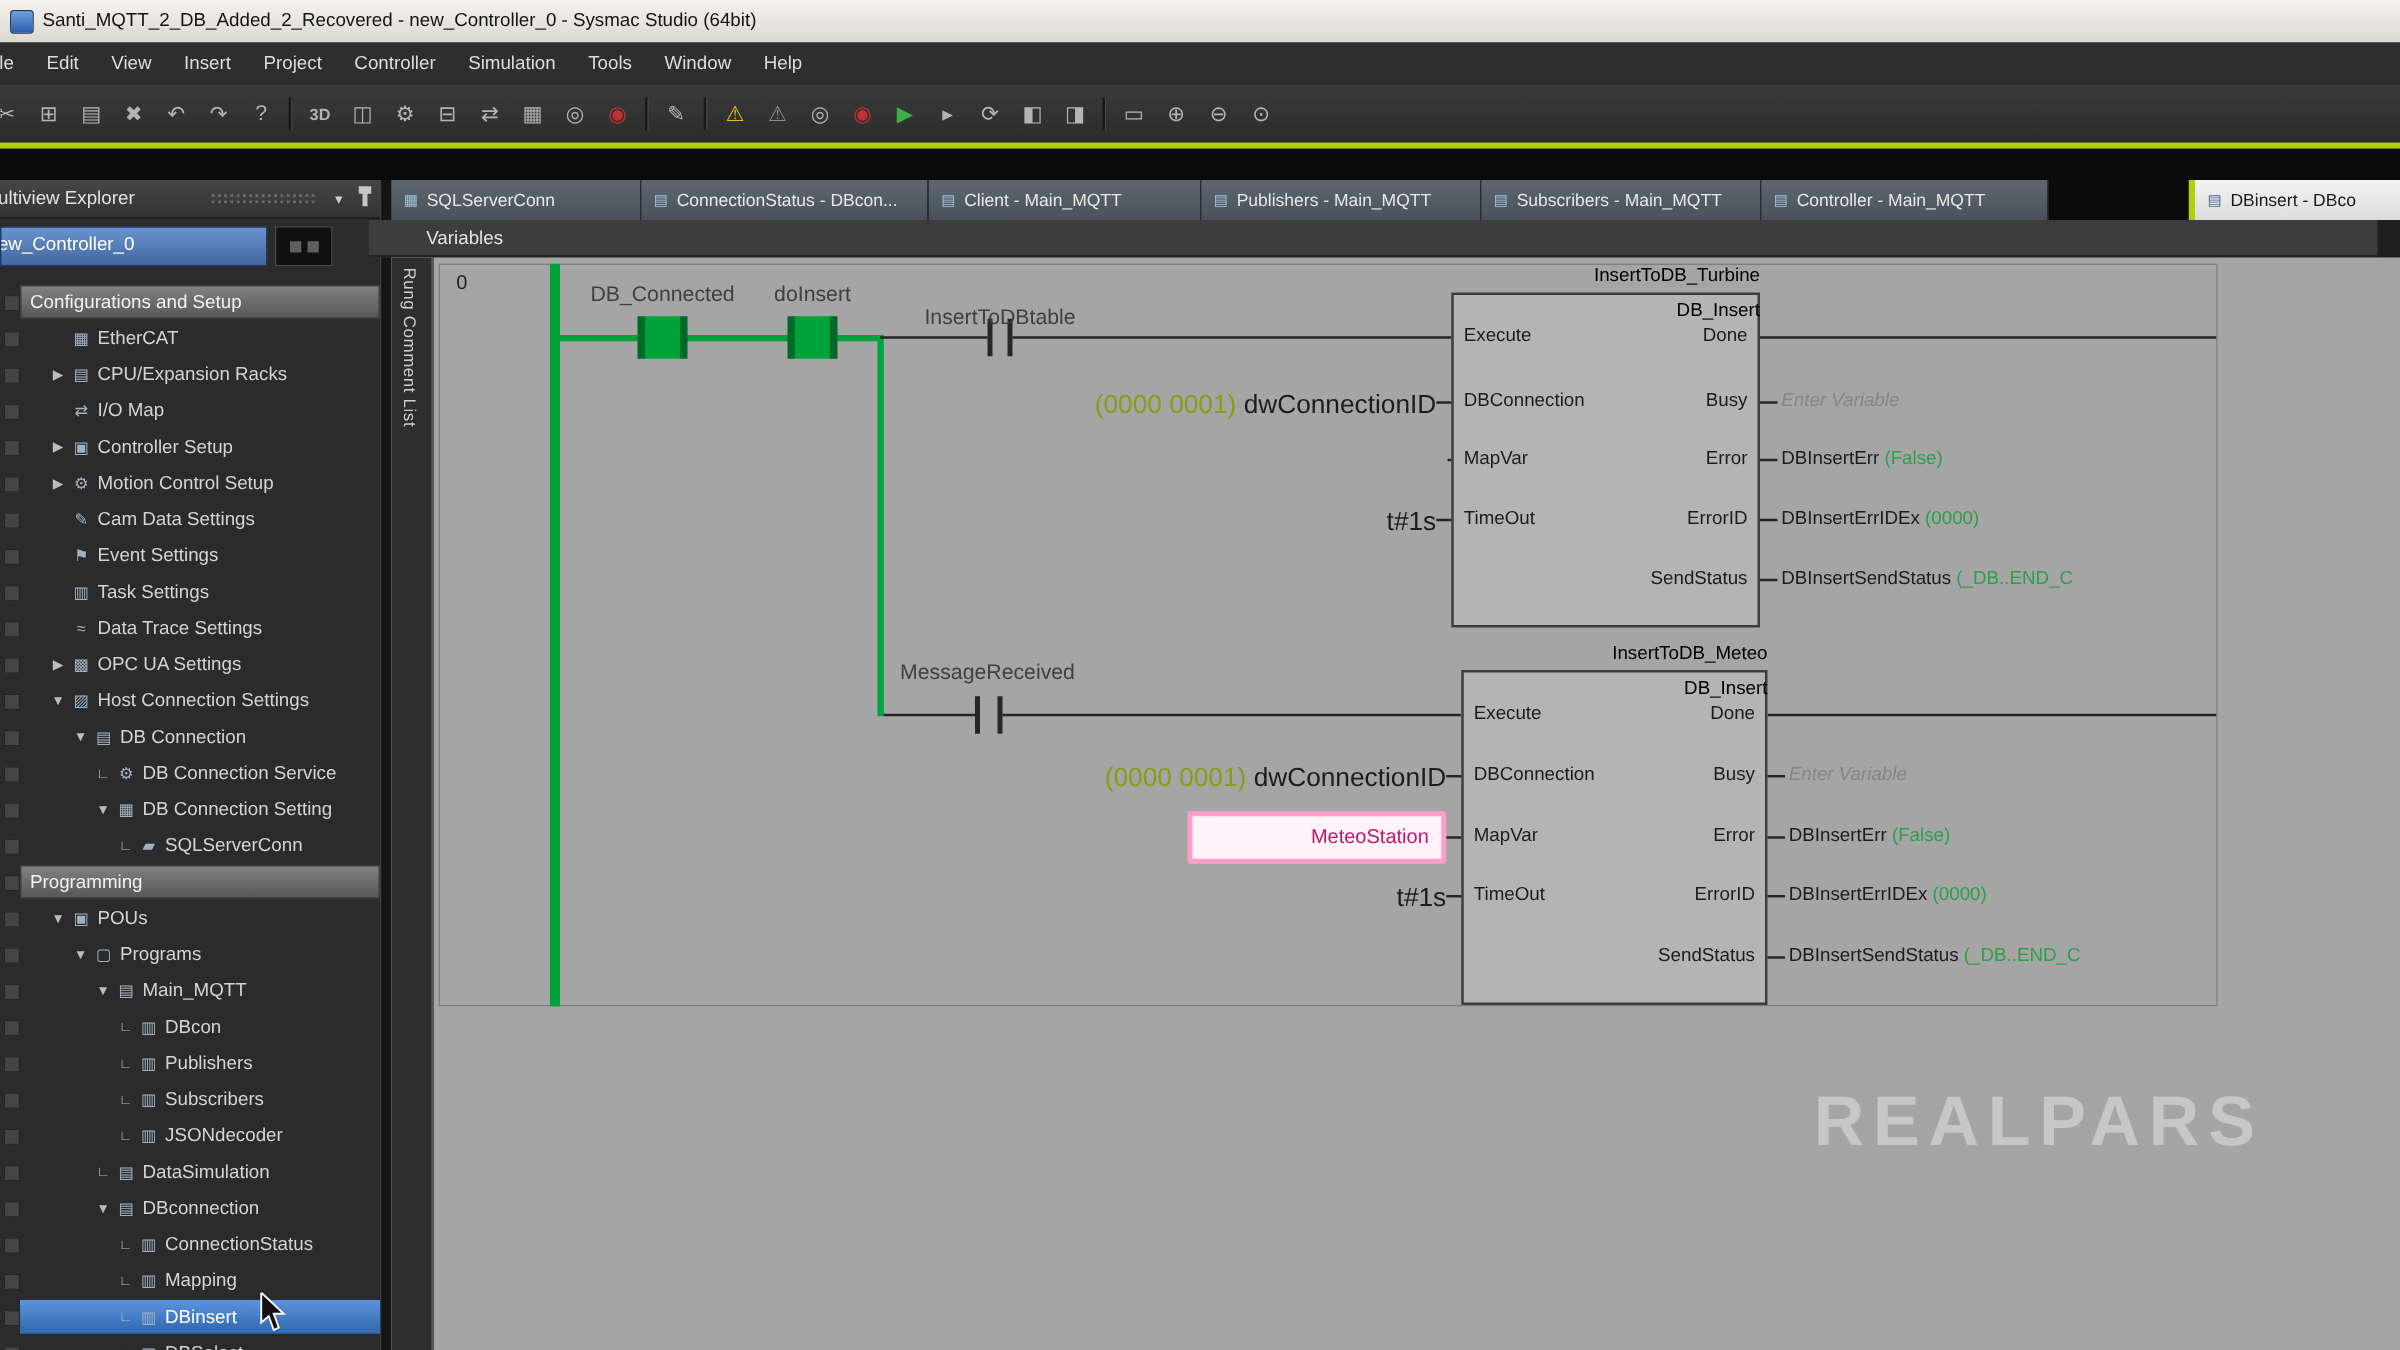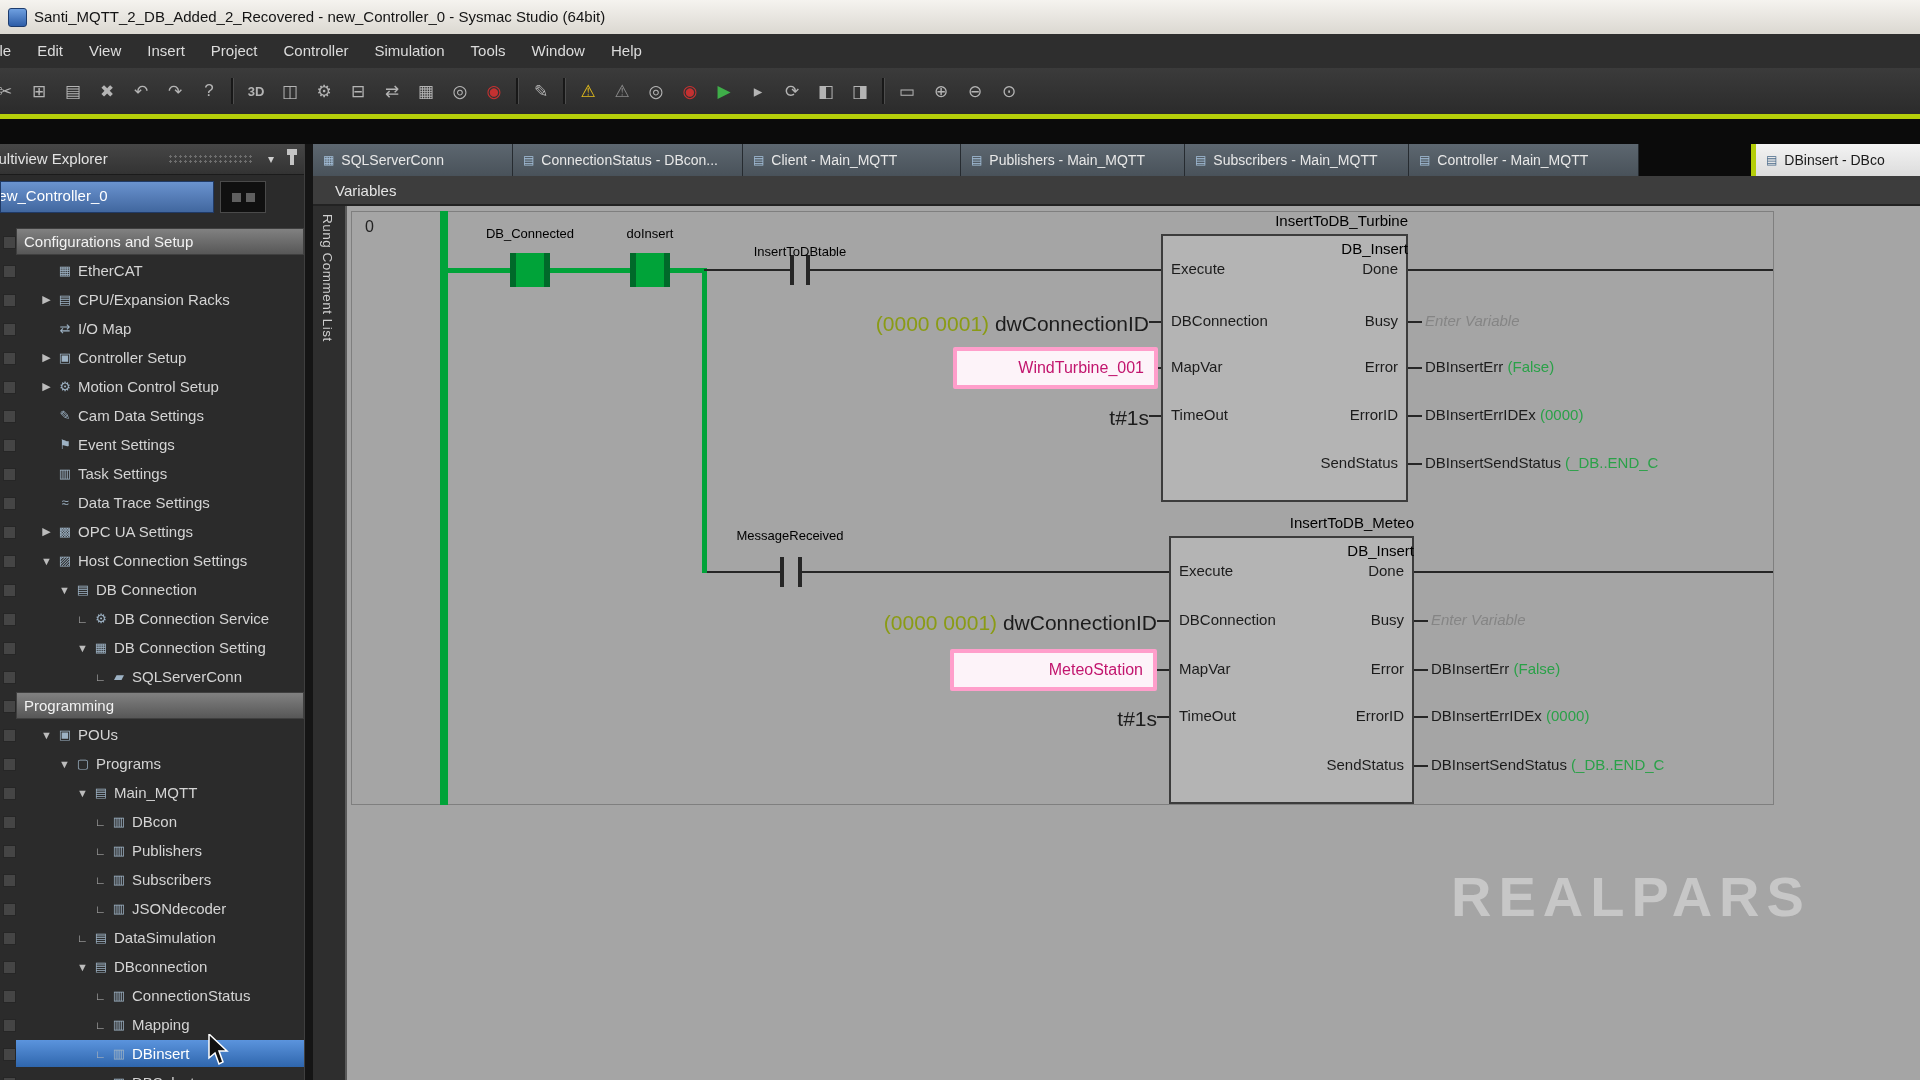--- a/index.html
+++ b/index.html
@@ -64,39 +64,39 @@
   
   .tabband{left:313px;top:144px;width:1607px;height:32px;background:#0b0b0b;display:flex;}
   .tab{height:32px;display:flex;align-items:center;gap:7px;padding:0 10px;box-sizing:border-box;
        background:linear-gradient(#5d6770,#49525a);color:#e8e8e8;font-size:14px;
        border-right:1px solid #262b30;overflow:hidden;white-space:nowrap;flex:none;}
   .tab--active{background:linear-gradient(#f3f3f3,#dcdcdc);color:#1a1a1a;border-right:none;}
   .tico{font-size:12px;color:#a6c2dd;flex:none;}
   .tab--active .tico{color:#4a6a8a;}
   .tabspacer{flex:1;}
   .chartv{width:5px;height:32px;background:#b5ce0a;flex:none;}
-  .varbar{left:313px;top:176px;width:1607px;height:30px;background:#3d3d3d;border-bottom:2px solid #222;
-          color:#e4e4e4;font-size:15px;display:flex;align-items:center;padding-left:22px;box-sizing:border-box;}
+  .varbar{left:295px;top:176px;width:1607px;height:30px;background:#3d3d3d;border-bottom:2px solid #222;
+          color:#e4e4e4;font-size:15px;display:flex;align-items:center;padding-left:46px;box-sizing:border-box;}
 
   
   .editor{left:313px;top:206px;width:1607px;height:874px;background:#a5a5a5;overflow:hidden;}
   .rstrip{position:absolute;left:0;top:0;width:32px;height:874px;background:#2e2e2e;border-right:2px solid #5a5a5a;}
   .rstrip span{position:absolute;left:7px;top:8px;writing-mode:vertical-rl;color:#cfcfcf;
                font-size:13.5px;letter-spacing:0.5px;white-space:nowrap;}
   .gl{position:absolute;background:#7f7f7f;}
   .rungno{position:absolute;left:52px;top:12px;color:#222;font-size:16px;}
   .rail{position:absolute;left:127px;top:5px;width:8px;height:594px;background:#00a339;}
   .gwire{position:absolute;background:#00a339;}
   .wire{position:absolute;background:#262626;height:2px;}
   .cbar{position:absolute;width:4px;height:30px;background:#262626;}
   .econtact{position:absolute;top:47px;width:40px;height:34px;display:flex;}
   .econtact i{display:block;height:100%;}
   .econtact .eb{width:6px;background:#00692a;}
   .econtact .ef{flex:1;background:#00a339;}
-  .mlabel{position:absolute;color:#000000;font-size:13px;white-space:nowrap;transform:translateX(-50%);}
+  .mlabel{position:absolute;color:#404040;font-size:17px;white-space:nowrap;transform:translateX(-50%);}
   .fb{position:absolute;background:#b4b4b4;border:2px solid #3c3c3c;box-sizing:border-box;}
   .fbtxt{position:absolute;text-align:right;color:#000000;font-size:15px;}
   .pin{position:absolute;color:#1c1c1c;font-size:15px;white-space:nowrap;}
   .pinr{text-align:right;padding-right:4px;box-sizing:border-box;}
   .inval{position:absolute;font-size:21px;text-align:right;white-space:nowrap;color:#1c1c1c;}
   .outval{position:absolute;font-size:15px;white-space:nowrap;color:#1c1c1c;}
   .olive{color:#8a9b15;}
   .grn{color:#2aa148;}
   .ph{color:#858585;font-style:italic;}
   .pinkbox{position:absolute;border:4px solid #ff9ecb;background:#fdf3f9;border-radius:2px;
@@ -429,23 +429,20 @@
   <div class="pin pinr" style="left:852px;top:106px;width:237px">Busy</div>
   <div class="pin pinr" style="left:852px;top:152px;width:237px">Error</div>
   <div class="pin pinr" style="left:852px;top:200px;width:237px">ErrorID</div>
   <div class="pin pinr" style="left:852px;top:248px;width:237px">SendStatus</div>
 
   <div class="inval" style="left:500px;top:106px;width:336px">
     <span class="olive">(0000 0001)</span>
     <span>dwConnectionID</span>
   </div>
   <div class="wire" style="left:836px;top:115px;width:12px"></div>
-  <div class="pinkbox" style="left:640px;top:141px;width:205px;height:42px">
-    <span>WindTurbine_001</span>
-  </div>
   <div class="wire" style="left:845px;top:161px;width:3px"></div>
   <div class="inval" style="left:500px;top:200px;width:336px">t#1s</div>
   <div class="wire" style="left:836px;top:209px;width:12px"></div>
 
   <div class="wire" style="left:1095px;top:115px;width:14px"></div>
   <div class="wire" style="left:1095px;top:161px;width:14px"></div>
   <div class="wire" style="left:1095px;top:209px;width:14px"></div>
   <div class="wire" style="left:1095px;top:257px;width:14px"></div>
   <div class="outval ph" style="left:1112px;top:106px">Enter Variable</div>
   <div class="outval" style="left:1112px;top:152px">

